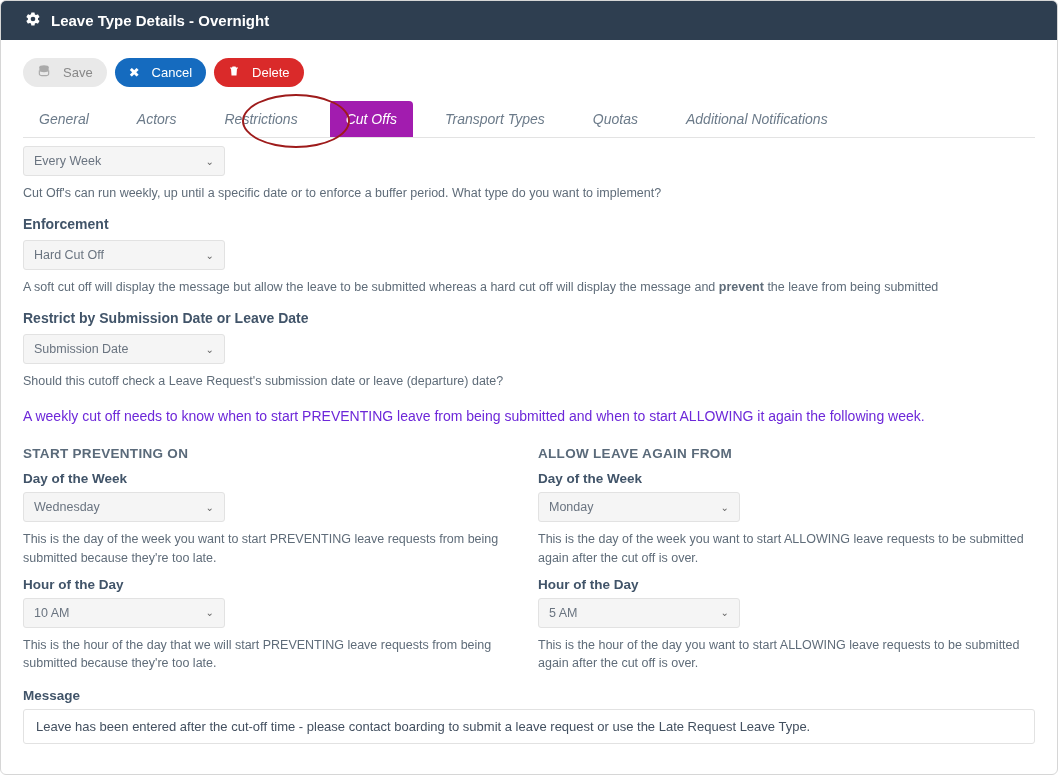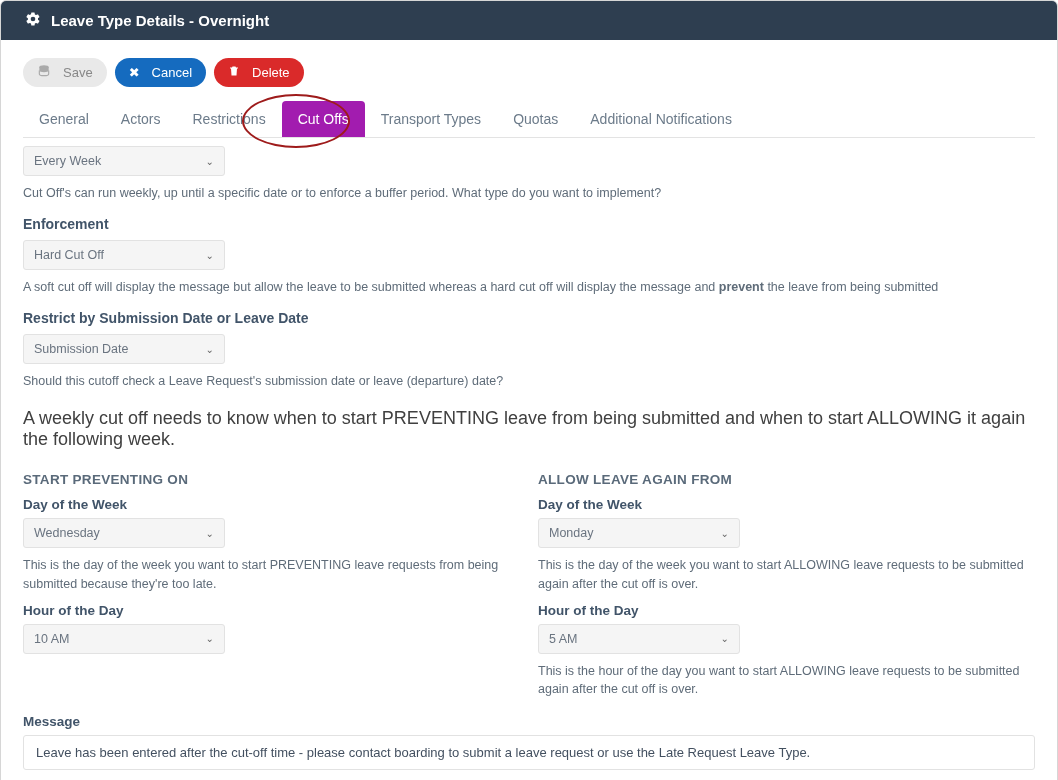--- a/index.html
+++ b/index.html
@@ -63,22 +63,23 @@
 .btn-delete {
   background: #da2a2a;
   color: #fff;
 }
 .tabs-wrap {
   position: relative;
   margin-bottom: 8px;
 }
 .tabs {
   display: flex;
-  gap: 0;
+  gap: 16px;
   border-bottom: 1px solid #e3e3e3;
+  font-style: italic;
 }
 .tab {
   padding: 10px 16px;
   color: #6c7b8a;
   cursor: pointer;
   font-size: 14px;
 }
 .tab.active {
   background: #a21caf;
   color: #fff;
@@ -123,22 +124,22 @@
 }
 .help {
   color: #5f6c79;
   font-size: 12.5px;
   margin-top: 8px;
   margin-bottom: 6px;
   line-height: 1.45;
 }
 .help strong { font-weight: 700; }
 .lead {
-  color: #404040;
-  font-size: 18px;
+  color: #6d28d9;
+  font-size: 14px;
   margin-top: 18px;
   margin-bottom: 10px;
 }
 .two-col {
   display: flex;
   gap: 18px;
 }
 .col {
   flex: 1;
 }
@@ -245,20 +246,21 @@
           <span>Wednesday</span>
           <span class="chev">⌄</span>
         </div>
         <div class="help">This is the day of the week you want to start PREVENTING leave requests from being submitted because they're too late.</div>
 
         <div class="sub-label">Hour of the Day</div>
         <div class="select">
           <span>10 AM</span>
           <span class="chev">⌄</span>
         </div>
+        <div class="help">This is the hour of the day that we will start PREVENTING leave requests from being submitted because they're too late.</div>
       </div>
 
       <div class="col">
         <div class="col-header">ALLOW LEAVE AGAIN FROM</div>
         <div class="sub-label">Day of the Week</div>
         <div class="select">
           <span>Monday</span>
           <span class="chev">⌄</span>
         </div>
         <div class="help">This is the day of the week you want to start ALLOWING leave requests to be submitted again after the cut off is over.</div>

